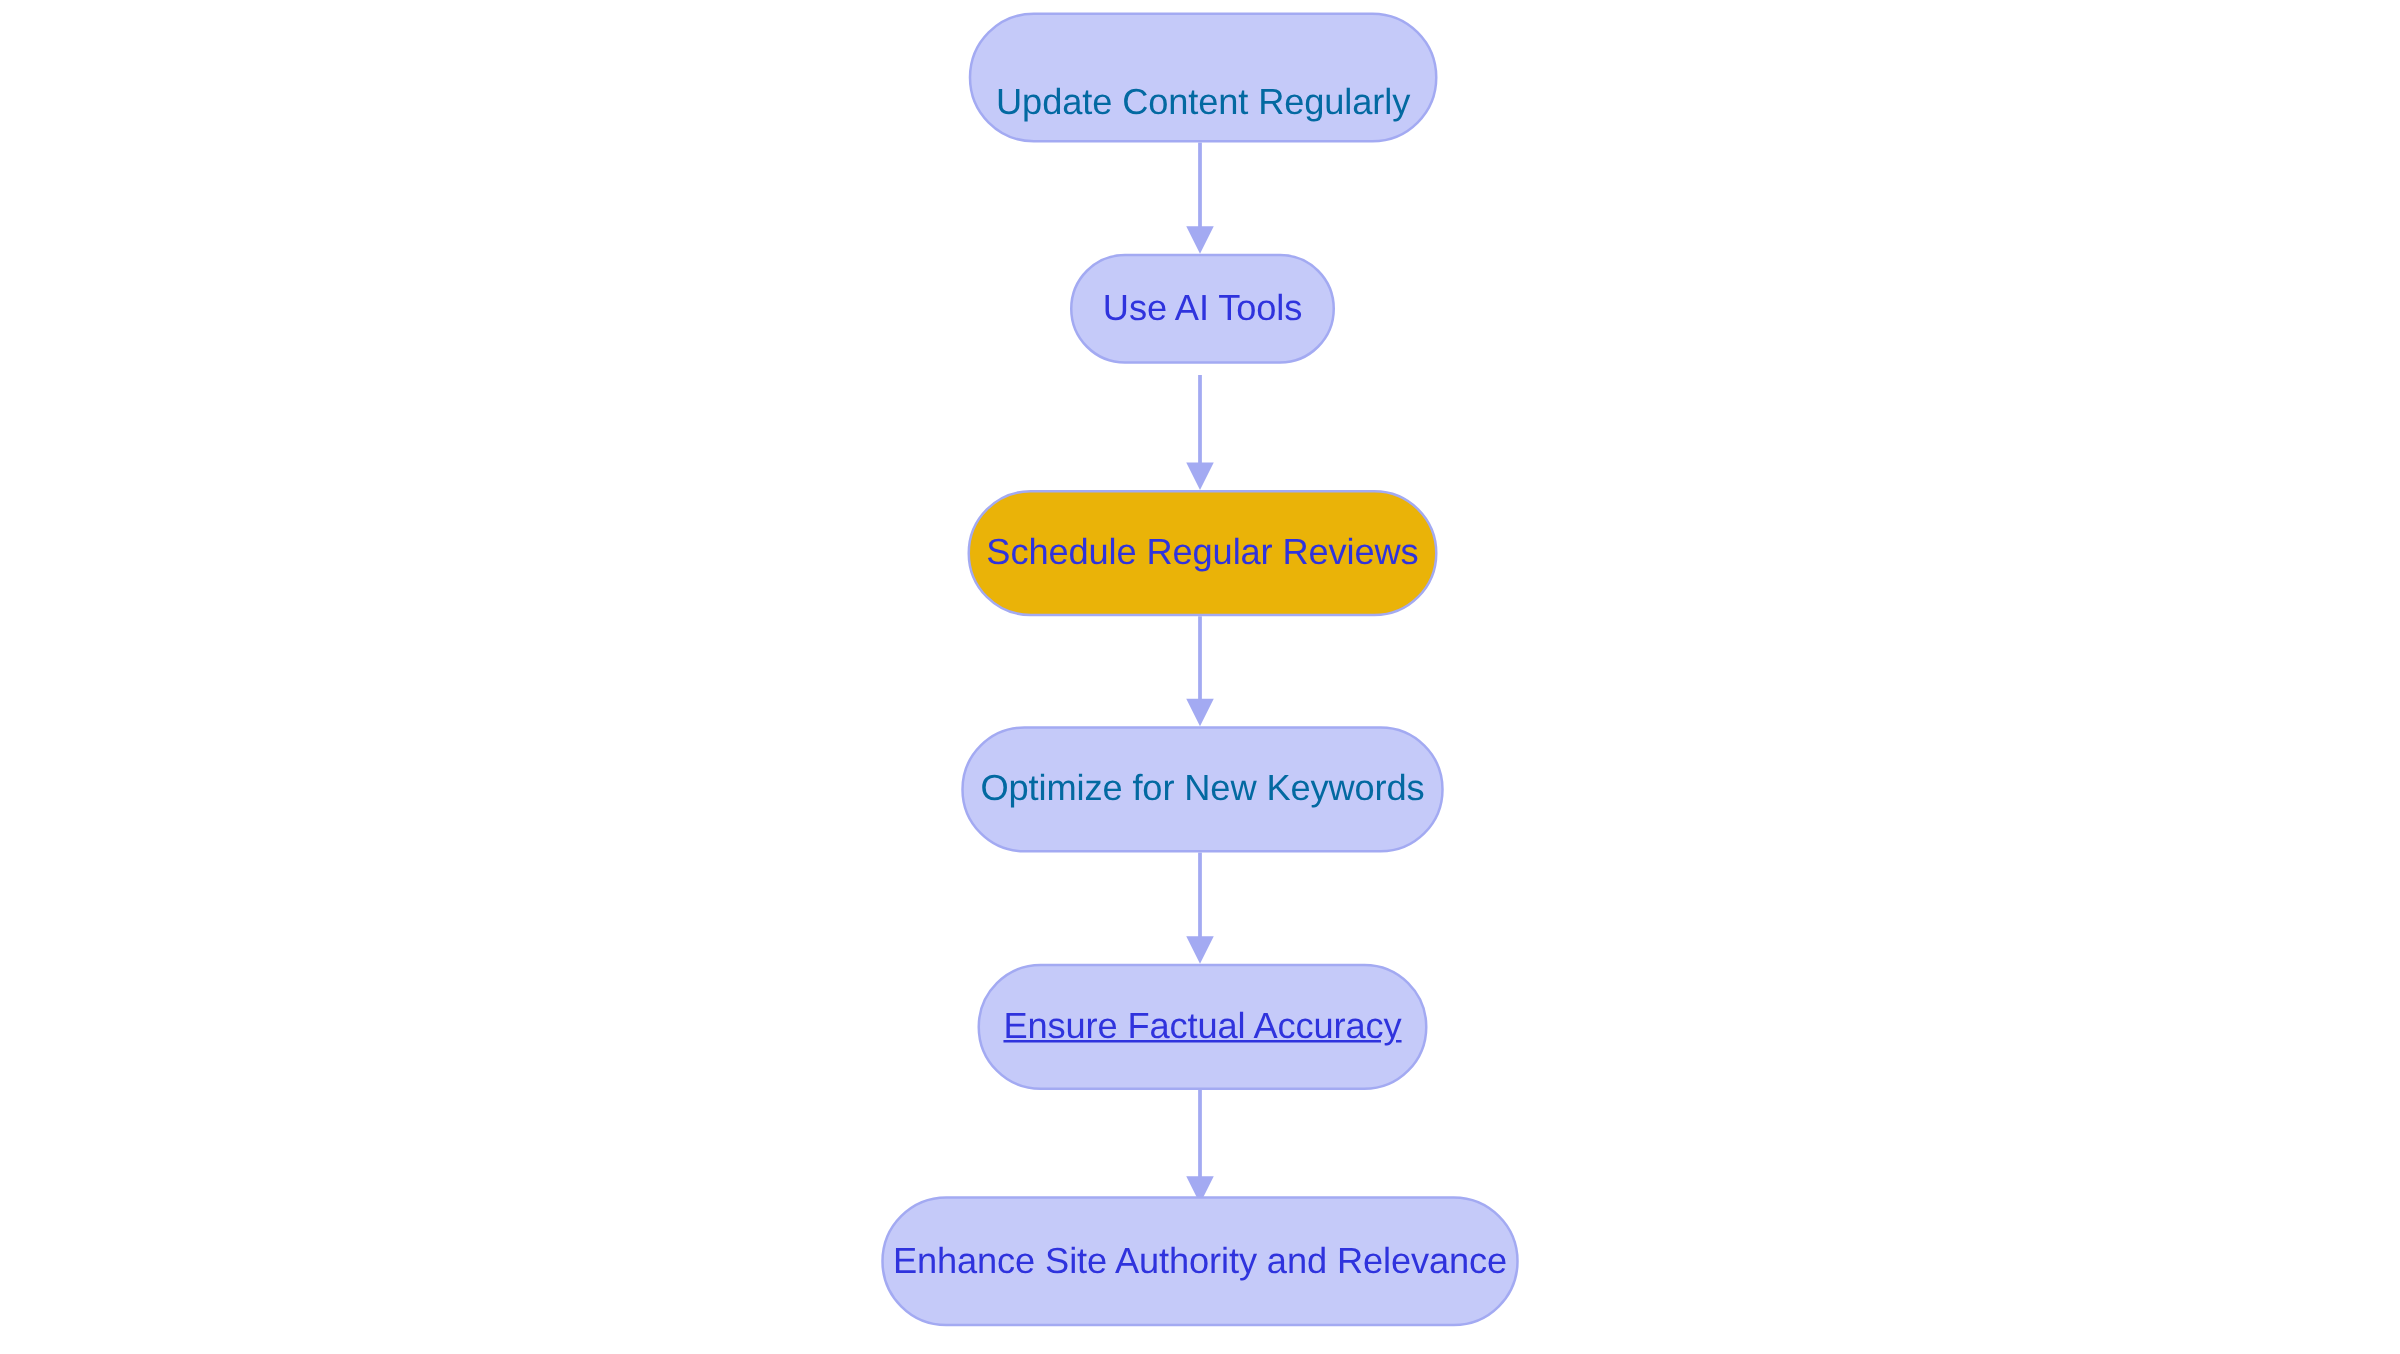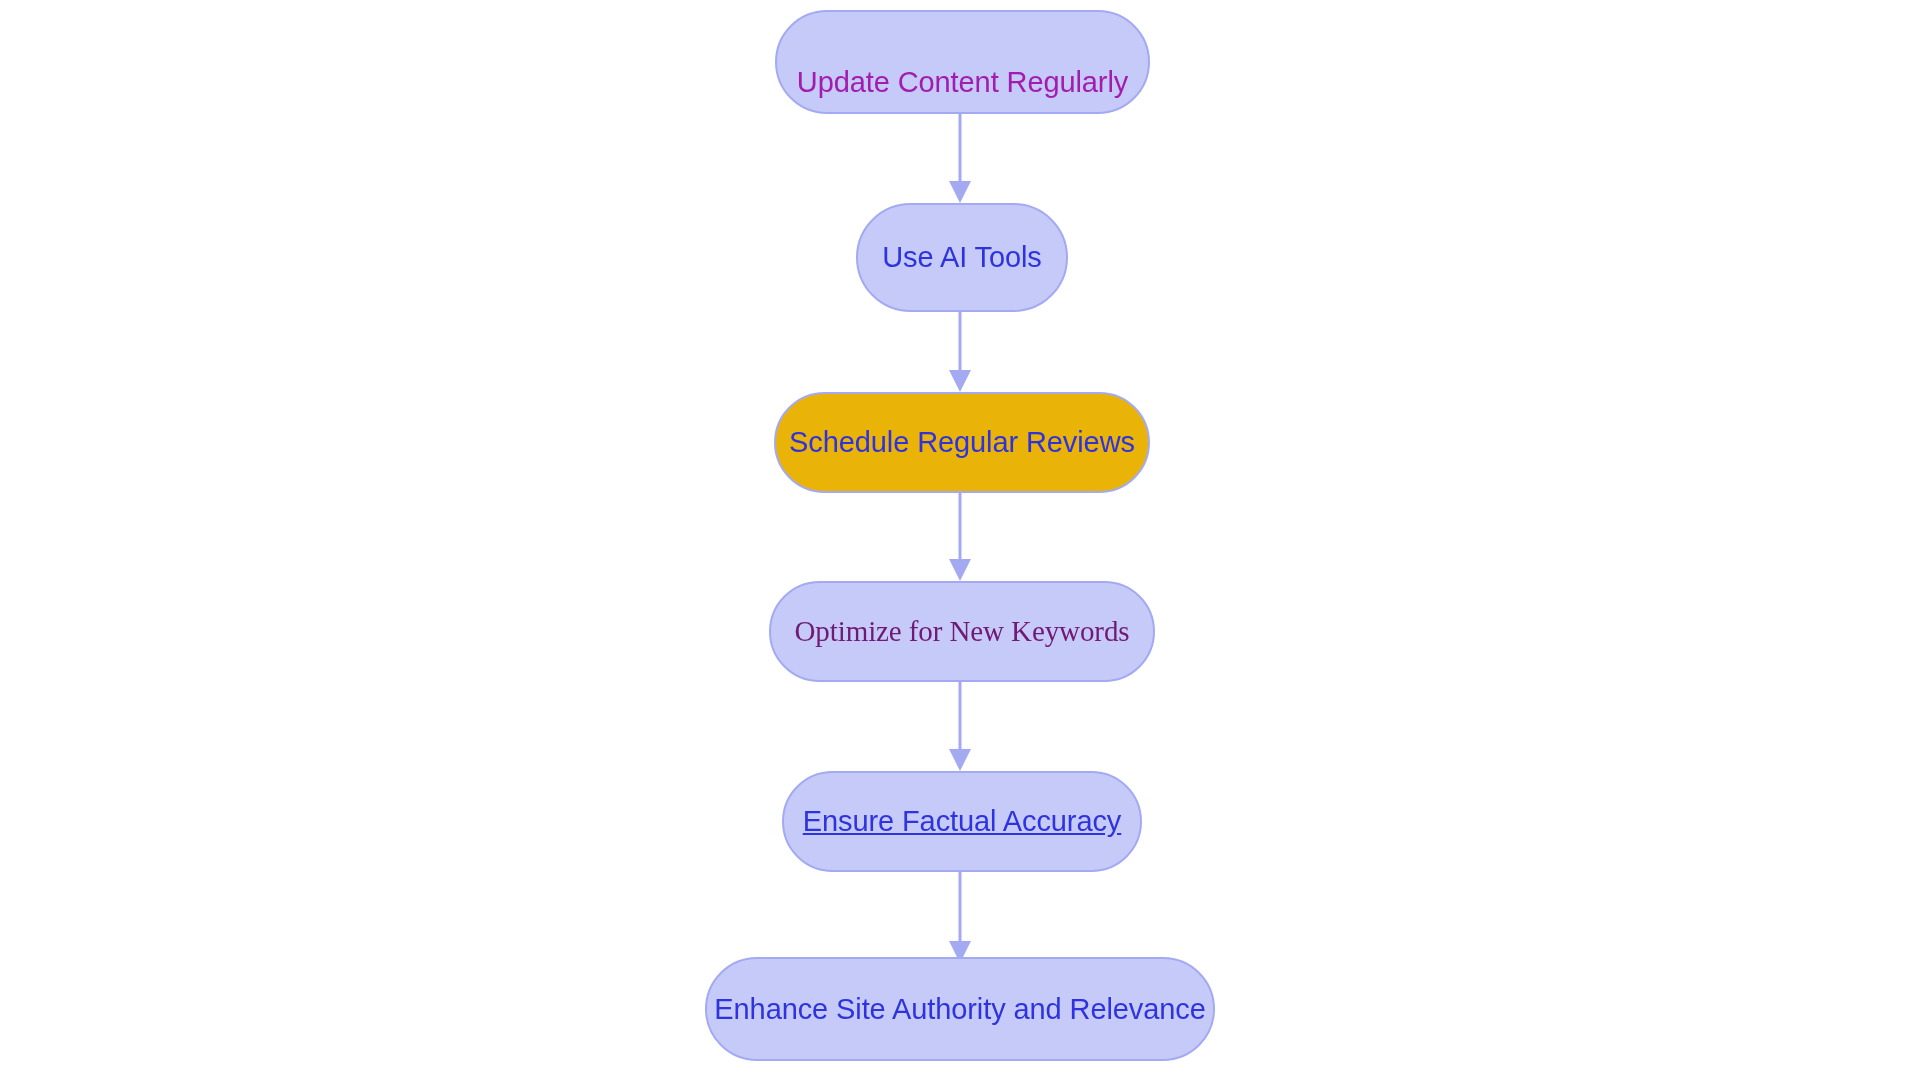--- a/index.html
+++ b/index.html
@@ -82,30 +82,30 @@
         <polygon points="9,67 31,67 20,89" fill="#a3aaf2"></polygon>
       </svg>
     </div>
     <div class="flow-edge" style="left: 940px; top: 872px; width: 40px; height: 91px;">
       <svg width="40" height="91" viewBox="0 0 40 91">
         <line x1="20" y1="0" x2="20" y2="71" stroke="#a3aaf2" stroke-width="3"></line>
         <polygon points="9,69 31,69 20,91" fill="#a3aaf2"></polygon>
       </svg>
     </div>
     <div class="flow-node" style="left: 775px; top: 10px; width: 375px; height: 104px; background: rgb(197, 202, 249); border-color: rgb(163, 170, 242);">
-      <span class="flow-node-label" style="color: #a21caf; margin-top: 40px;">Update Content Regularly</span>
+      <span class="flow-node-label" style="color: #0369a1; margin-top: 40px;">Update Content Regularly</span>
     </div>
-    <div class="flow-node" style="left: 856px; top: 203px; width: 212px; height: 109px; background: rgb(197, 202, 249); border-color: rgb(163, 170, 242);">
+    <div class="flow-node" style="left: 856px; top: 203px; width: 212px; height: 88px; background: rgb(197, 202, 249); border-color: rgb(163, 170, 242);">
       <span class="flow-node-label" style="color: rgb(47, 51, 221);">Use AI Tools</span>
     </div>
     <div class="flow-node" style="left: 774px; top: 392px; width: 376px; height: 101px; background: #eab308; border-color: rgb(163, 170, 242);">
       <span class="flow-node-label" style="color: rgb(47, 51, 221);">Schedule Regular Reviews</span>
     </div>
     <div class="flow-node" style="left: 769px; top: 581px; width: 386px; height: 101px; background: rgb(197, 202, 249); border-color: rgb(163, 170, 242);">
-      <span class="flow-node-label" style="color: #701a75; font-family: Liberation Serif, serif;">Optimize for New Keywords</span>
+      <span class="flow-node-label" style="color: #0369a1;">Optimize for New Keywords</span>
     </div>
     <div class="flow-node" style="left: 782px; top: 771px; width: 360px; height: 101px; background: rgb(197, 202, 249); border-color: rgb(163, 170, 242);">
       <span class="flow-node-label" style="color: rgb(47, 51, 221); text-decoration: underline;">Ensure Factual Accuracy</span>
     </div>
     <div class="flow-node" style="left: 705px; top: 957px; width: 510px; height: 104px; background: rgb(197, 202, 249); border-color: rgb(163, 170, 242);">
       <span class="flow-node-label" style="color: rgb(47, 51, 221);">Enhance Site Authority and Relevance</span>
     </div>
   </div>
 
 </body></html>

